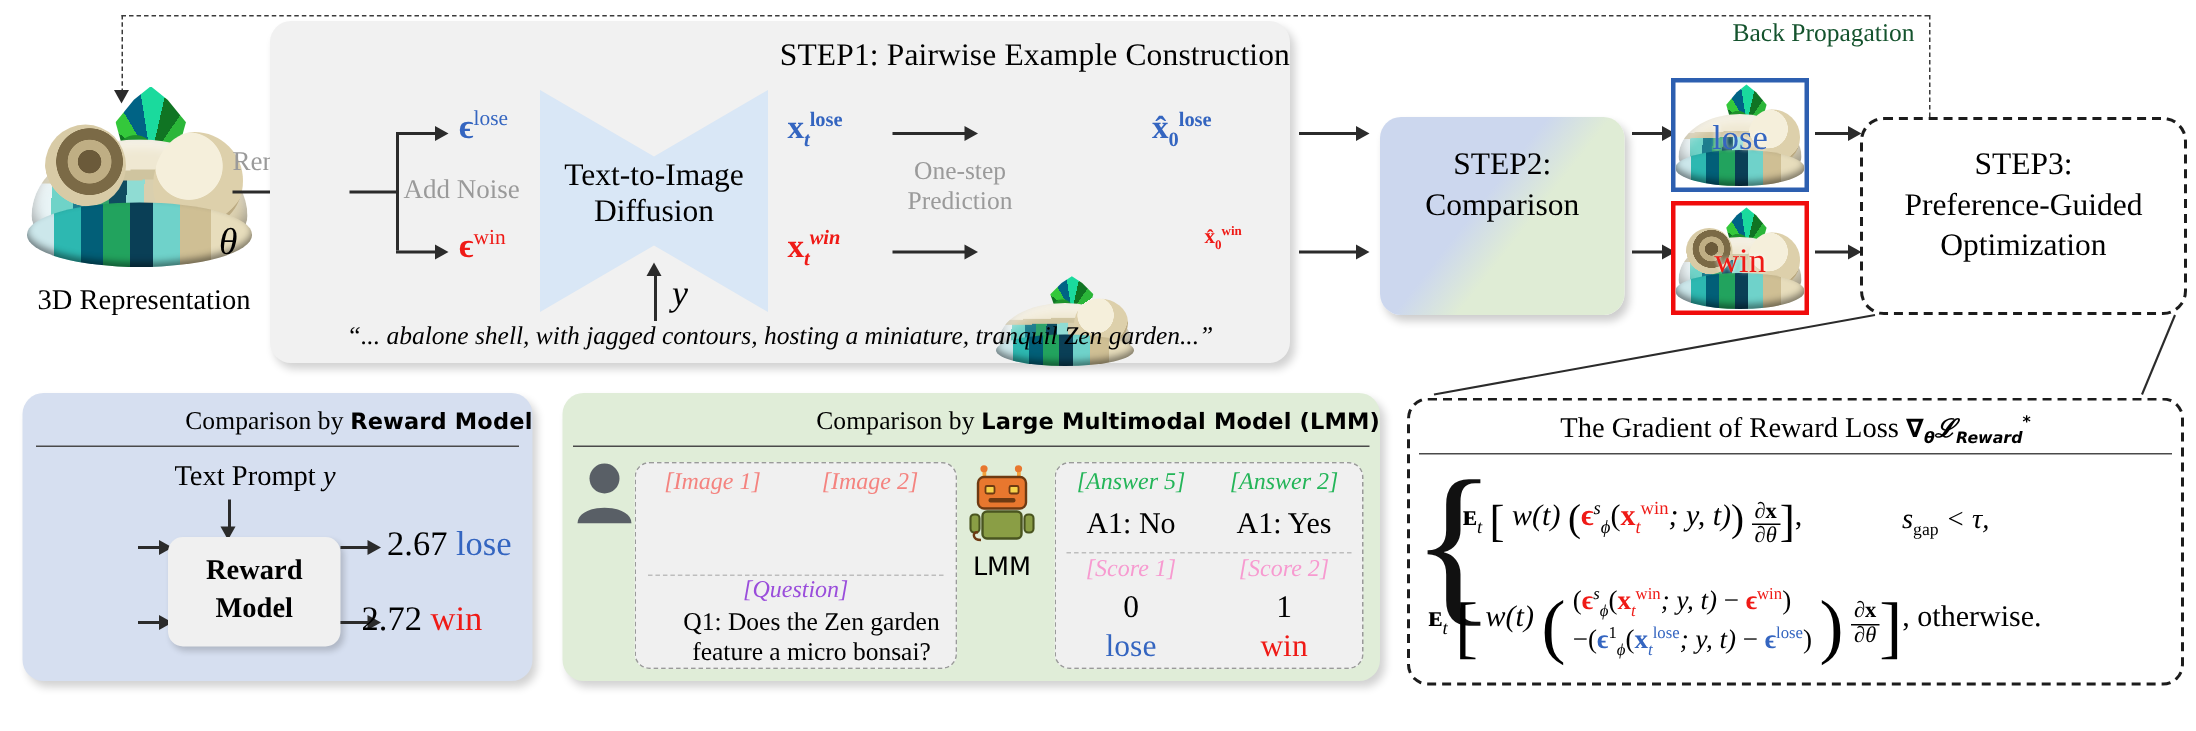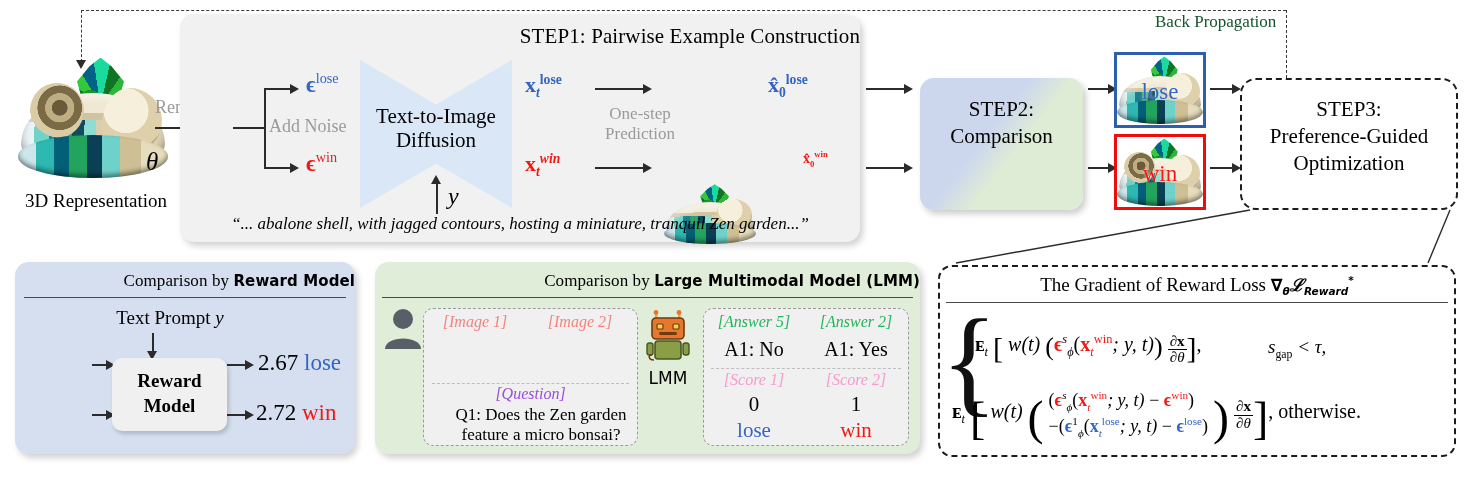--- a/index.html
+++ b/index.html
@@ -359,21 +359,21 @@
 
   <div class="hline" style="left:227px; top:364px; width:20px;"></div>
   <div class="arrowhead" style="left:245px; top:360px;"></div>
   <div class="hline" style="left:227px; top:414px; width:20px;"></div>
   <div class="arrowhead" style="left:245px; top:410px;"></div>
 
   <div class="abs nw" style="left:258px; top:350px; font-size:23px;">
     <span>2.67</span>
     <span class="blue-t">lose</span>
   </div>
-  <div class="abs nw" style="left:256px; top:400px; font-size:23px;">
+  <div class="abs nw" style="left:241px; top:400px; font-size:23px;">
     <span>2.72</span>
     <span class="red-t">win</span>
   </div>
 
   <div class="card green" style="left:375px; top:262px; width:545px; height:192px;"></div>
   <div class="abs card-title" style="left:375px; top:271px; width:545px;">
     <span>Comparison by </span><b>Large Multimodal Model (LMM)</b>
   </div>
   <div class="title-rule abs" style="left:382px; top:297px; width:531px;"></div>
 

